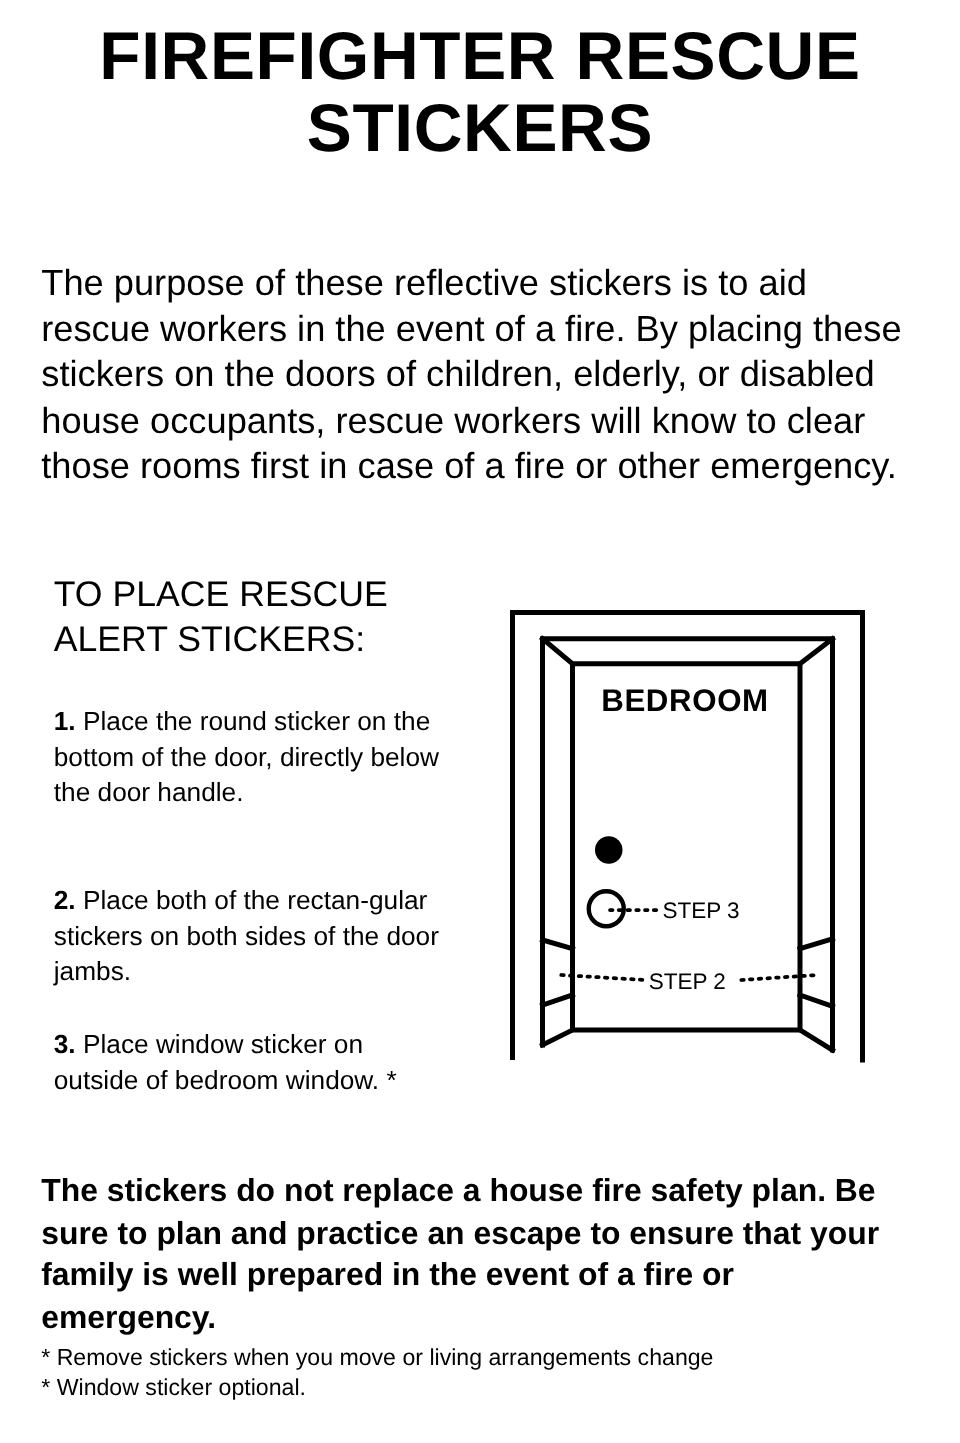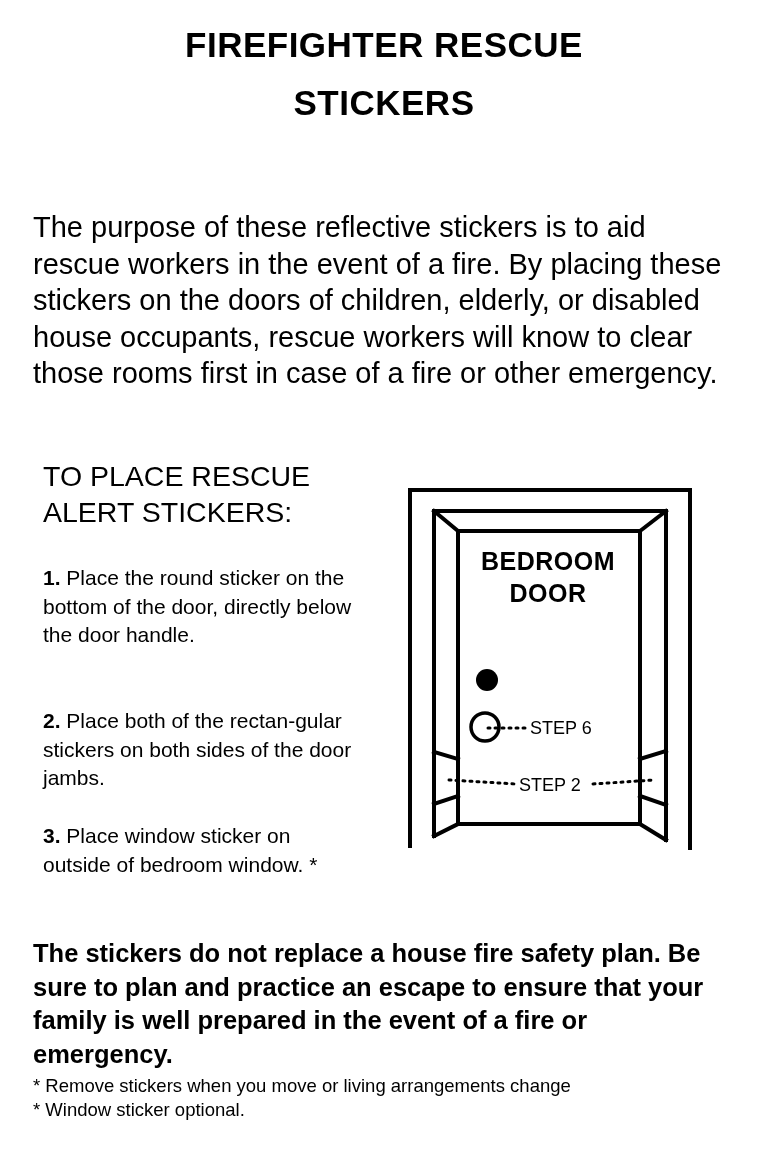--- a/index.html
+++ b/index.html
@@ -1,17 +1,17 @@
 <!DOCTYPE html>
 <html><head>
   <meta charset="utf-8">
   <style>
     html, body { margin: 0; padding: 0; background: #ffffff; }
     body { width: 768px; height: 1154px; position: relative; overflow: hidden; color: #000; font-family: "Liberation Sans", sans-serif; }
-    .title { position: absolute; left: 0; top: 16px; width: 768px; text-align: center; font-weight: bold; font-size: 35px; line-height: 58px; letter-spacing: 0.5px; }
+    .title { position: absolute; left: 0; top: 16px; width: 768px; text-align: center; font-weight: bold; font-size: 54px; line-height: 58px; letter-spacing: 0.5px; }
     .title div { display: block; }
     .intro { position: absolute; left: 33px; top: 209px; width: 700px; font-size: 29px; line-height: 36.5px; }
     .steps-heading { position: absolute; left: 43px; top: 458px; width: 320px; font-weight: normal; font-size: 28.5px; line-height: 36px; }
     .step { position: absolute; left: 43px; width: 320px; font-size: 21px; line-height: 28.5px; }
     .step b { font-weight: bold; }
     .step1 { top: 564px; }
     .step2 { top: 707px; }
     .step3 { top: 822px; }
     .closing { position: absolute; left: 33px; top: 937px; width: 700px; font-size: 25.5px; line-height: 33.5px; font-weight: bold; }
     .footnote { position: absolute; left: 33px; font-size: 18.5px; line-height: 26px; }
@@ -67,22 +67,21 @@
 
     <circle cx="85" cy="247" r="14" fill="none" stroke="#000" stroke-width="3.5"></circle>
 
     <line x1="88" y1="248" x2="127" y2="248" stroke="#000" stroke-width="3" stroke-dasharray="2 5" stroke-linecap="round"></line>
 
     <line x1="49" y1="300" x2="116" y2="304" stroke="#000" stroke-width="3" stroke-dasharray="2 5" stroke-linecap="round"></line>
     <line x1="193" y1="304" x2="254" y2="300" stroke="#000" stroke-width="3" stroke-dasharray="2 5" stroke-linecap="round"></line>
   </svg>
   <div class="door-label">
     <div>BEDROOM</div>
-    <div>DOOR</div>
   </div>
-  <div class="step-lbl step-lbl1">STEP 6</div>
+  <div class="step-lbl step-lbl1">STEP 3</div>
   <div class="step-lbl step-lbl2">STEP 2</div>
 </div>
 
 <p class="closing" style="margin:0">The stickers do not replace a house fire safety plan. Be sure to plan and practice an escape to ensure that your family is well prepared in the event of a fire or emergency.</p>
 
 <div class="footnote fn1">* Window sticker optional.</div>
 <div class="footnote fn2">* Remove stickers when you move or living arrangements change</div>
 
 </body></html>

